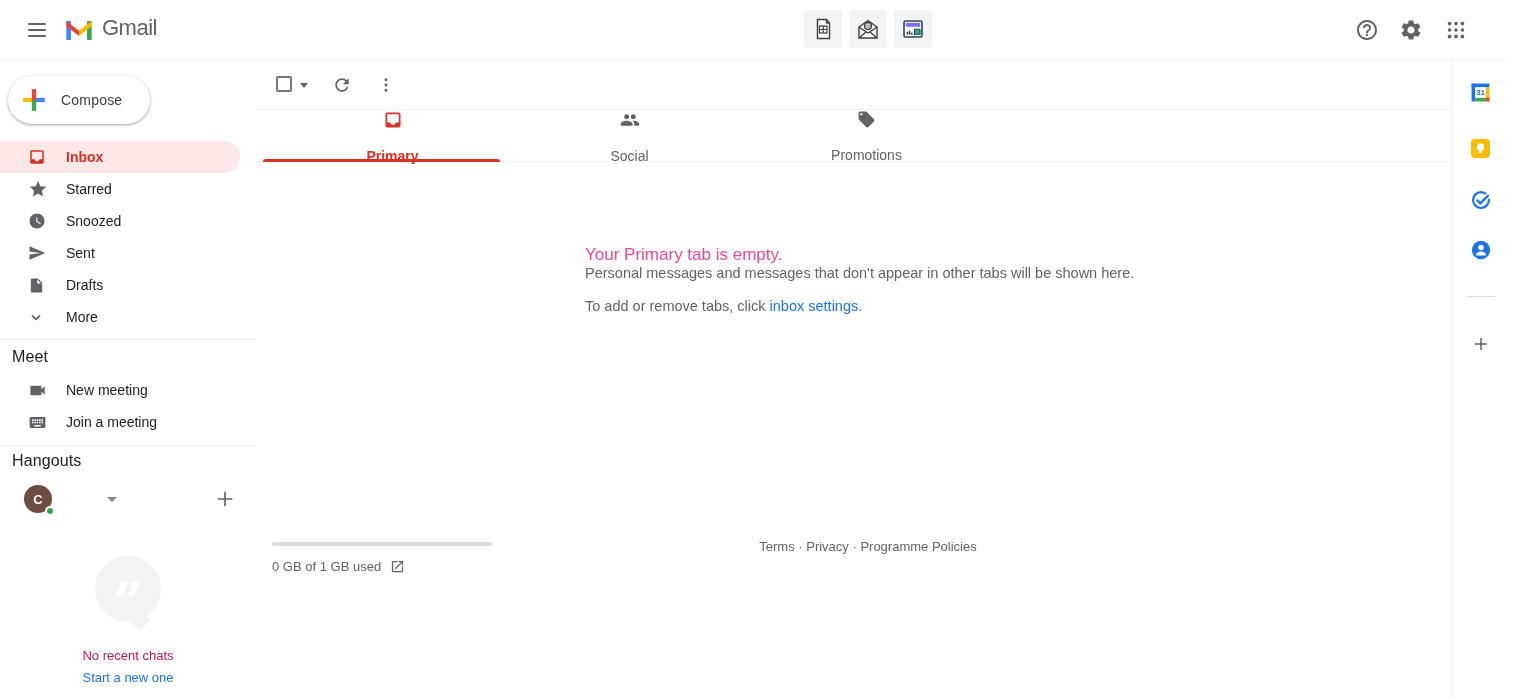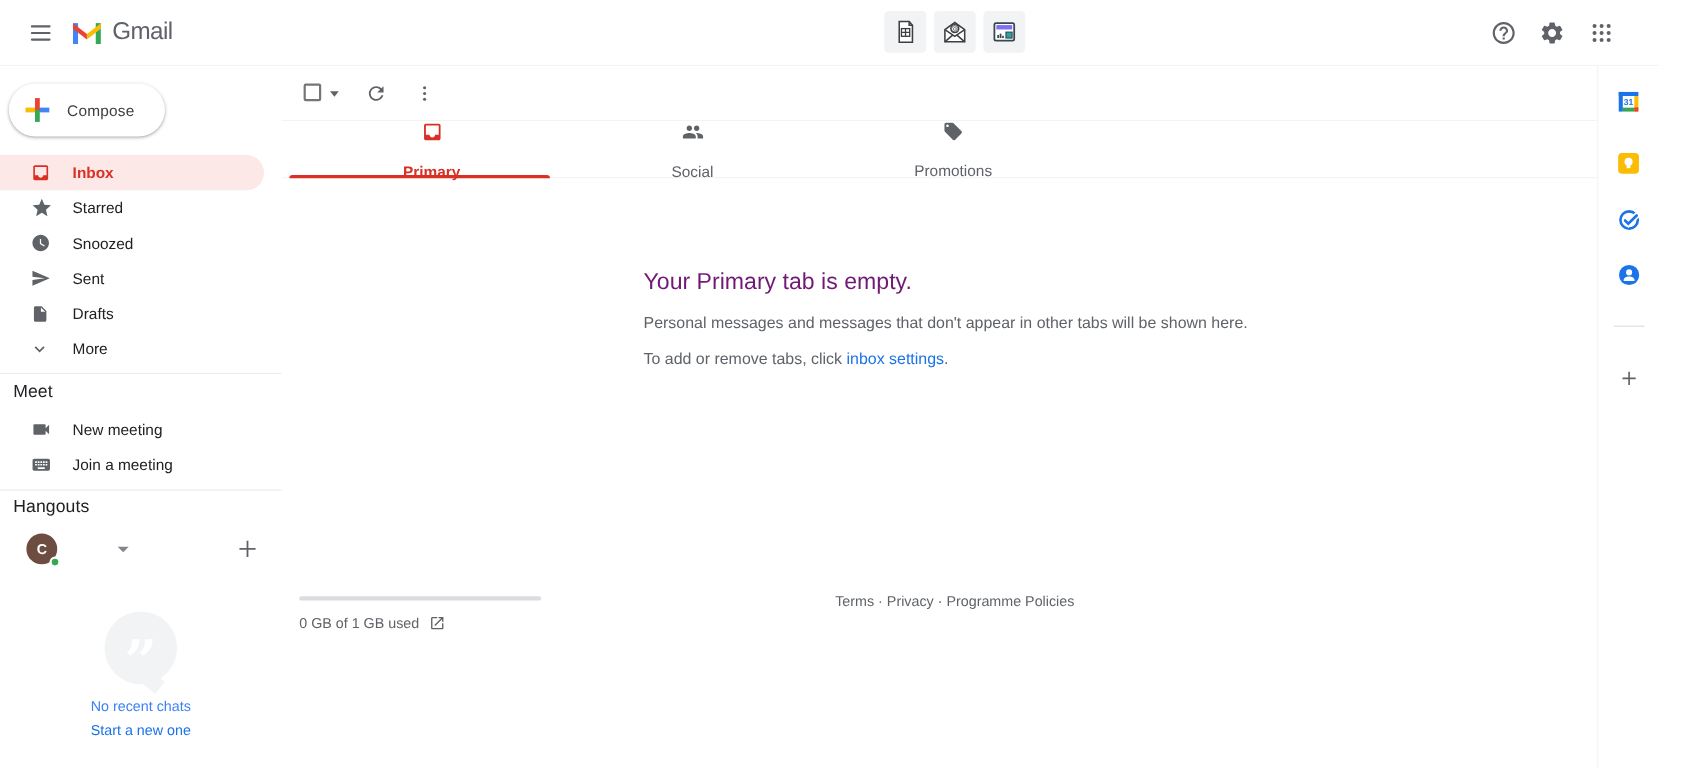--- a/index.html
+++ b/index.html
@@ -39,36 +39,36 @@
     display:flex; align-items:center; justify-content:center; font-size:13px; font-weight:700; cursor:pointer; }
   .status-dot { position:absolute; right:-3px; bottom:-3px; width:10px; height:10px; background:#34a853; border:2px solid #fff; border-radius:50%; }
   .tri-down { width:0; height:0; border-left:5px solid transparent; border-right:5px solid transparent; border-top:5px solid #80868b; }
   .hangout-caret { position:absolute; left:107px; top:13px; cursor:pointer; }
   .hangout-plus { position:absolute; left:214px; top:4px; width:22px; height:22px; cursor:pointer; }
   .hangouts-empty { position:absolute; top:496px; left:0; width:256px; text-align:center; }
   .hx-bubble { position:relative; width:66px; height:66px; margin:0 auto; }
   .hx-bubble .circle { width:66px; height:66px; border-radius:50%; background:#f1f3f4; display:flex; align-items:center; justify-content:center; }
   .hx-bubble .tail { position:absolute; left:38px; bottom:-6px; width:14px; height:14px; background:#f1f3f4; transform:rotate(38deg); }
   .hx-quote { color:#fff; font-size:52px; font-weight:700; line-height:1; margin-top:26px; font-family:"DejaVu Serif", serif; }
-  .hx-empty-text { margin-top:12px; font-size:13px; color:#3b82f6; }
+  .hx-empty-text { margin-top:26px; font-size:13px; color:#be185d; }
   .hx-start { margin-top:7px; font-size:13px; color:#1a73e8; cursor:pointer; }
   
   .main { position:absolute; left:256px; top:60px; width:1224px; height:638px; background:#fff; }
   .toolbar { position:relative; height:50px; border-bottom:1px solid #f1f3f4; }
   .cb { position:absolute; left:20px; top:16px; width:16px; height:16px; border:2px solid #757575; border-radius:2px; cursor:pointer; }
   .cb-caret { position:absolute; left:44px; top:23px; cursor:pointer; border-left:4px solid transparent; border-right:4px solid transparent; border-top:5px solid #5f6368; width:0; height:0; }
   .tool-btn { position:absolute; top:13px; width:24px; height:24px; display:flex; align-items:center; justify-content:center; cursor:pointer; }
   .tabs { display:flex; height:52px; padding-left:7px; border-bottom:1px solid #f1f3f4; }
   .tab { position:relative; width:237px; display:flex; align-items:center; gap:18px; padding-left:22px; font-size:14px; font-weight:500; color:#5f6368; cursor:pointer;flex-direction:column; }
   .tab .ticon { width:20px; height:20px; display:flex; align-items:center; color:#5f6368; }
   .tab.selected { color:#d93025; font-weight:700; }
   .tab.selected .ticon { color:#d93025; }
   .tab.selected::after { content:""; position:absolute; left:0; right:0; bottom:-1px; height:3px; background:#d93025; border-radius:3px 3px 0 0; }
   .empty-state { position:absolute; left:329px; top:185px; }
-  .empty-title { font-size:21px; color:#701a75; margin-bottom:17px; }
+  .empty-title { font-size:17px; color:#ec4899; }
   .empty-line { font-size:14.5px; color:#5f6368; margin-bottom:17px; }
   .empty-line a { color:#1a73e8; text-decoration:none; cursor:pointer; }
   .storage { position:absolute; left:16px; top:482px; }
   .storage-bar { width:220px; height:4px; background:#dadce0; border-radius:2px; cursor:default; }
   .storage-text { margin-top:13px; display:flex; align-items:flex-end; gap:9px; font-size:13px; color:#5f6368; }
   .legal { position:absolute; top:479px; left:0; width:100%; text-align:center; font-size:13px; color:#5f6368; }
   
   .rail { position:absolute; right:0; top:60px; width:56px; height:638px; border-left:1px solid #f1f3f4; background:#fff; }
   .rail-btn { position:absolute; left:50%; transform:translateX(-50%); width:24px; height:24px; display:flex; align-items:center; justify-content:center; cursor:pointer; }
   .rail-divider { position:absolute; left:14px; top:236px; width:28px; border-top:1px solid #dadce0; }

